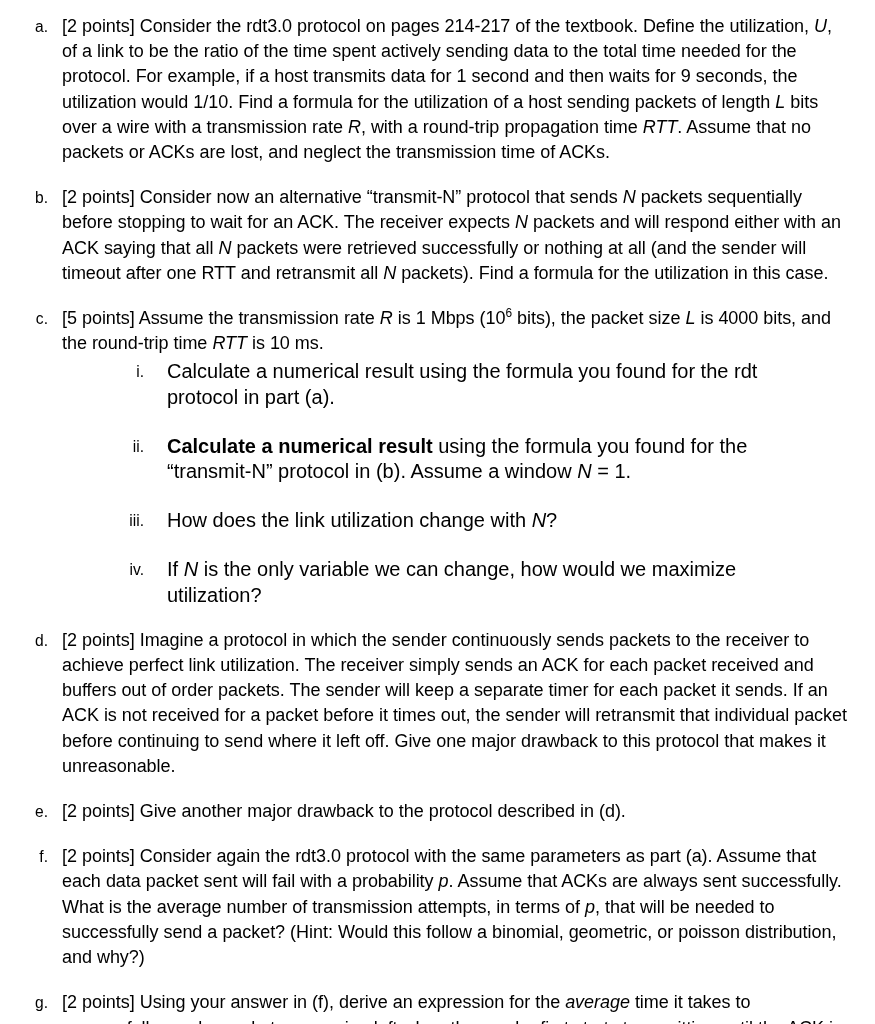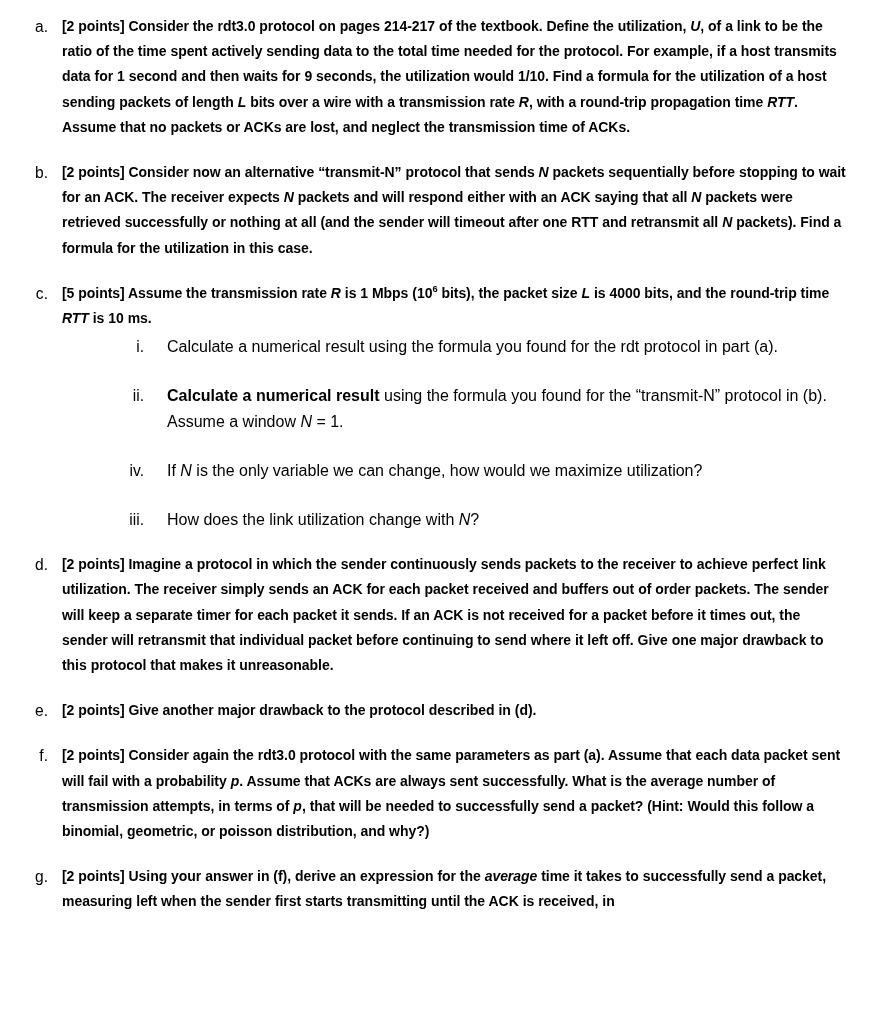--- a/index.html
+++ b/index.html
@@ -39,26 +39,25 @@
   .q-label {
     position: absolute;
     left: 0;
     top: 0;
     width: 34px;
     text-align: right;
     font-size: 15.6px;
     line-height: 25.2px;
   }
   .q-body {
-    font-size: 14px;
+    font-size: 18px;
     line-height: 25.2px;
     text-align: left;
     letter-spacing: -0.05px;
     word-spacing: 0.1px;
-    font-weight: bold;
   }
   .sub-list {
     list-style: none;
     margin: 3px 0 0 0;
     padding: 0;
   }
   .sub-item {
     position: relative;
     display: block;
     padding-left: 105px;
@@ -69,21 +68,21 @@
   .sub-label {
     position: absolute;
     left: 0;
     top: 0;
     width: 82px;
     text-align: right;
     font-size: 15.6px;
     line-height: 25.2px;
   }
   .sub-body {
-    font-size: 16px;
+    font-size: 20px;
     line-height: 25.2px;
   }
   em, .it { font-style: italic; }
   strong, .bd { font-weight: bold; }
   sup {
     font-size: 0.66em;
     vertical-align: super;
     line-height: 0;
   }
 </style>
@@ -106,26 +105,26 @@
         <ol class="sub-list">
           <li class="sub-item">
             <span class="sub-label">i.</span>
             <div class="sub-body"><span>Calculate a numerical result using the formula you found for the rdt protocol in part (a).</span></div>
           </li>
           <li class="sub-item">
             <span class="sub-label">ii.</span>
             <div class="sub-body"><strong>Calculate a numerical result</strong><span> using the formula you found for the “transmit-N” protocol in (b). Assume a window </span><em>N</em><span> = 1.</span></div>
           </li>
           <li class="sub-item">
+            <span class="sub-label">iii.</span>
+            <div class="sub-body"><span>How does the link utilization change with </span><em>N</em><span>?</span></div>
+          </li>
+          <li class="sub-item">
             <span class="sub-label">iv.</span>
             <div class="sub-body"><span>If </span><em>N</em><span> is the only variable we can change, how would we maximize utilization?</span></div>
-          </li>
-          <li class="sub-item">
-            <span class="sub-label">iii.</span>
-            <div class="sub-body"><span>How does the link utilization change with </span><em>N</em><span>?</span></div>
           </li>
         </ol>
       </li>
       <li class="q-item">
         <span class="q-label">d.</span>
         <div class="q-body"><span>[2 points] Imagine a protocol in which the sender continuously sends packets to the receiver to achieve perfect link utilization. The receiver simply sends an ACK for each packet received and buffers out of order packets. The sender will keep a separate timer for each packet it sends. If an ACK is not received for a packet before it times out, the sender will retransmit that individual packet before continuing to send where it left off. Give one major drawback to this protocol that makes it unreasonable.</span></div>
       </li>
       <li class="q-item">
         <span class="q-label">e.</span>
         <div class="q-body"><span>[2 points] Give another major drawback to the protocol described in (d).</span></div>

